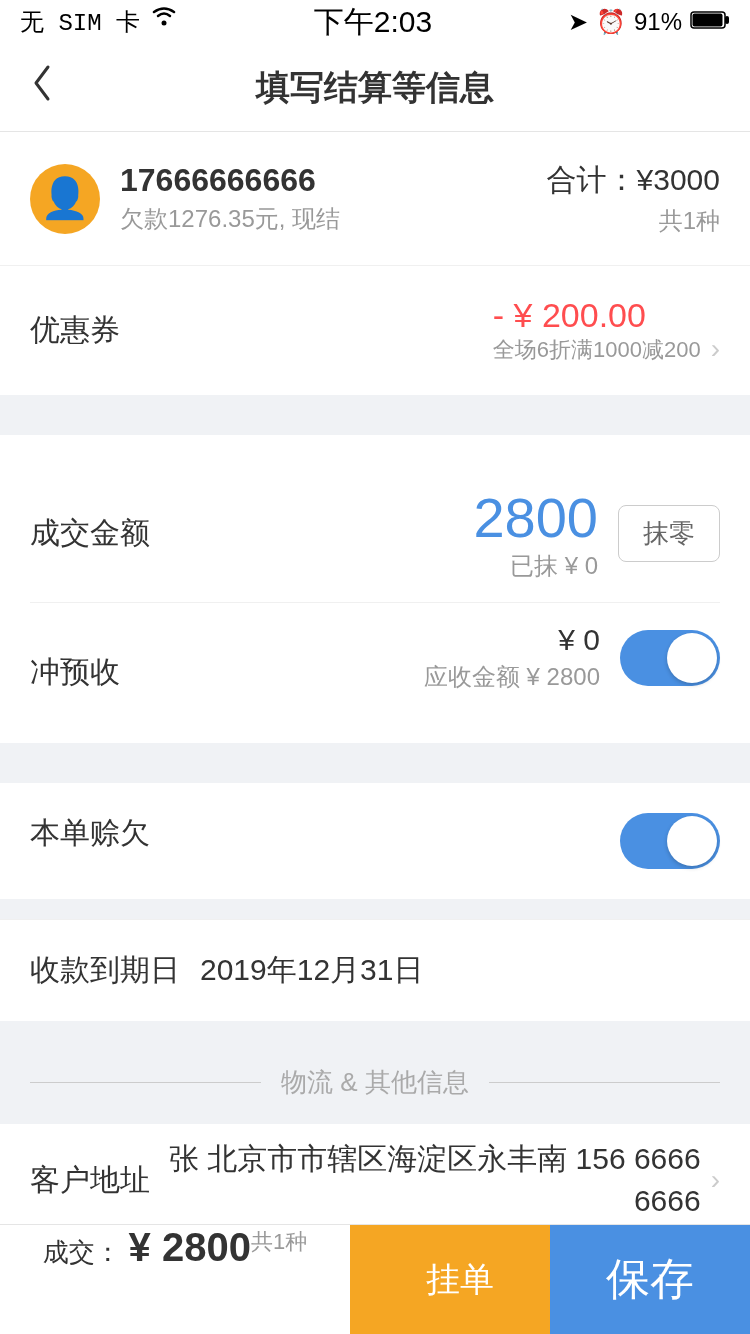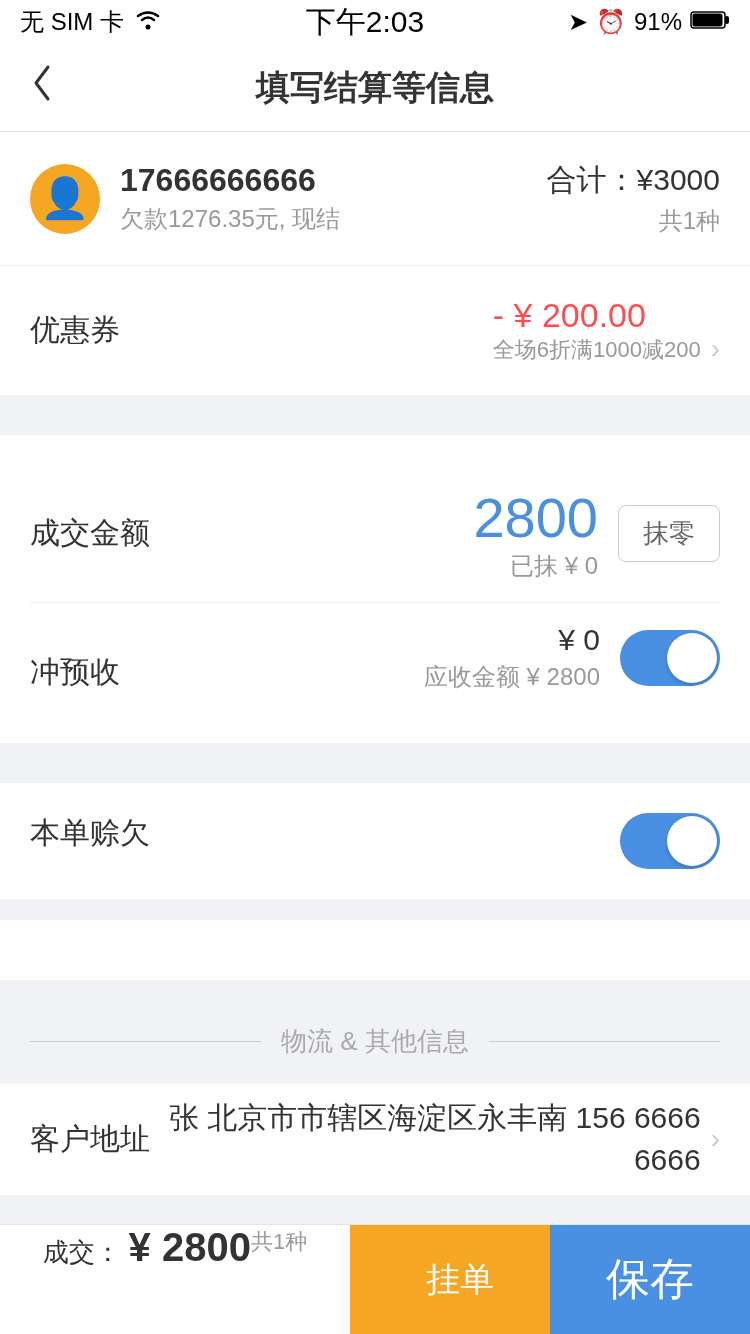--- a/index.html
+++ b/index.html
@@ -17,21 +17,21 @@
     .status-bar {
       height: 44px;
       background: #fff;
       display: flex;
       align-items: center;
       justify-content: space-between;
       padding: 0 20px;
       font-size: 24px;
       color: #000;
     }
-    .status-left { display: flex; align-items: center; gap: 10px; }
+    .status-left { display: flex; align-items: flex-start; gap: 10px; font-family: Liberation Mono, monospace; }
     .status-center { font-size: 30px; font-weight: 500; }
     .status-right { display: flex; align-items: center; gap: 8px; font-size: 24px; }
 
     
     .nav-bar {
       height: 88px;
       background: #fff;
       display: flex;
       align-items: center;
       justify-content: center;
@@ -368,20 +368,22 @@
 
 <div class="debt-section section">
   <span class="debt-label">本单赊欠</span>
   <div class="toggle">
     <div class="toggle-knob"></div>
   </div>
 </div>
 
 <div class="duedate-section section">
   <div class="duedate-row">
+    <span class="duedate-label">收款到期日</span>
+    <span class="duedate-value">2019年12月31日</span>
   </div>
 </div>
 
 <div class="logistics-divider">
   <div class="divider-line"></div>
   <span class="divider-text">物流 &amp; 其他信息</span>
   <div class="divider-line"></div>
 </div>
 
 <div class="address-section section">

